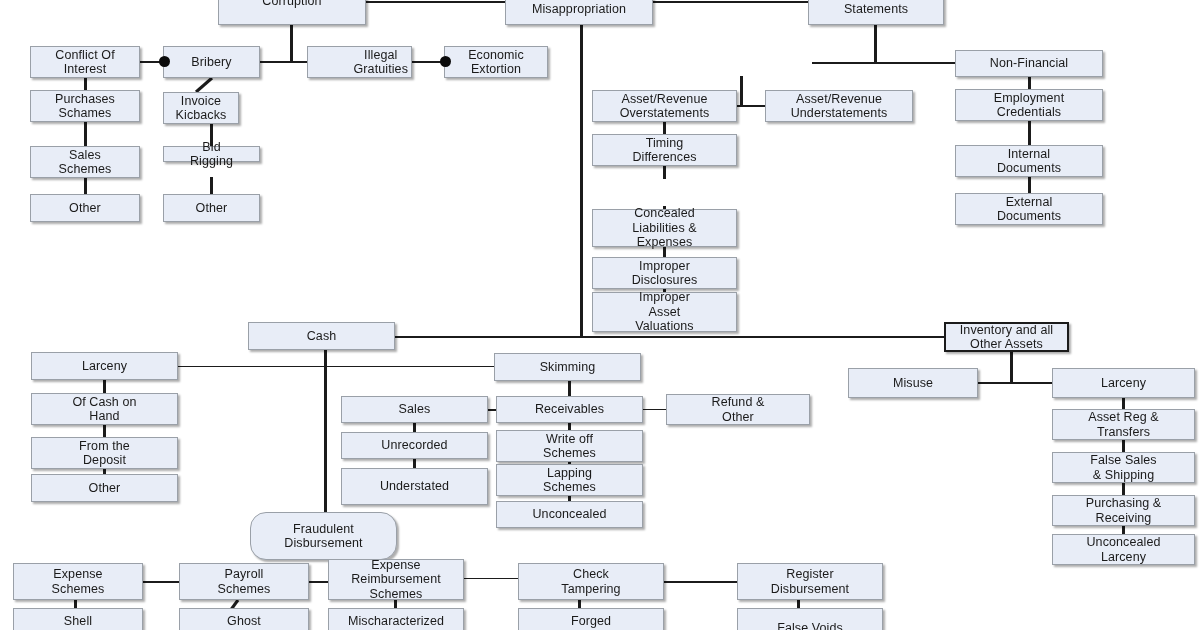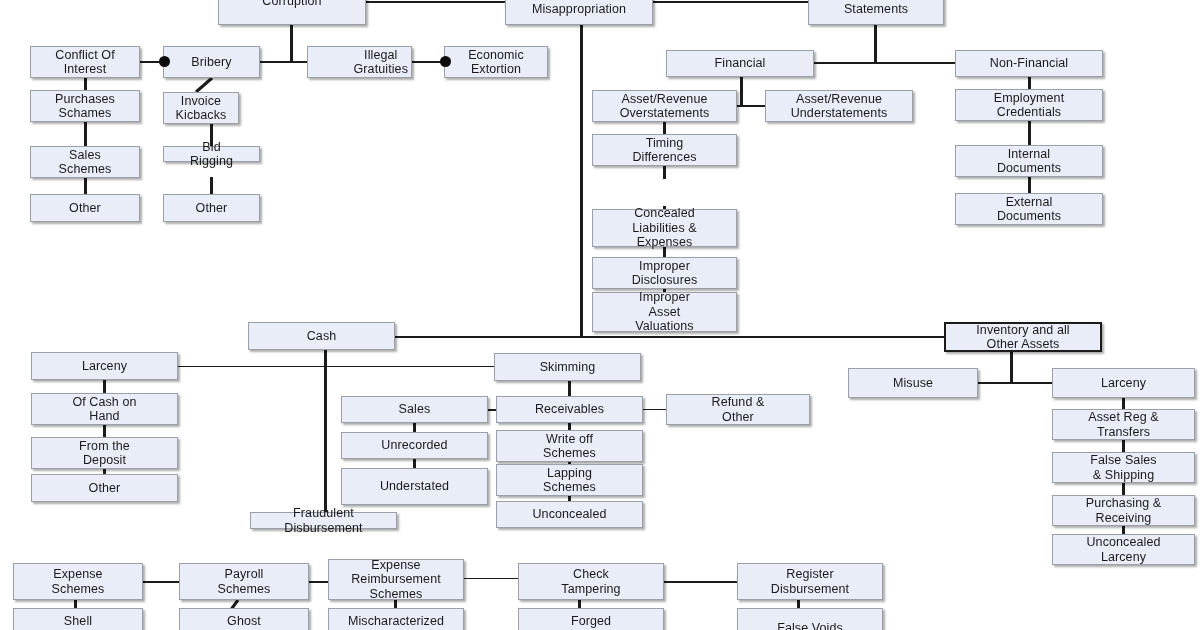--- a/index.html
+++ b/index.html
@@ -165,23 +165,20 @@
       <span class="lbl">Invoice
 Kicbacks</span>
     </div>
     <div class="node" style="left: 163px; top: 146px; width: 97px; height: 16px;">
       <span class="lbl">Bid
 Rigging</span>
     </div>
     <div class="node" style="left: 163px; top: 194px; width: 97px; height: 28px;">
       <span class="lbl">Other</span>
     </div>
-    <div class="node" style="left: 666px; top: 50px; width: 148px; height: 27px;">
-      <span class="lbl">Financial</span>
-    </div>
     <div class="node" style="left: 955px; top: 50px; width: 148px; height: 27px;">
       <span class="lbl">Non-Financial</span>
     </div>
     <div class="node" style="left: 592px; top: 90px; width: 145px; height: 32px;">
       <span class="lbl">Asset/Revenue
 Overstatements</span>
     </div>
     <div class="node" style="left: 765px; top: 90px; width: 148px; height: 32px;">
       <span class="lbl">Asset/Revenue
 Understatements</span>
@@ -212,39 +209,39 @@
       <span class="lbl">Internal
 Documents</span>
     </div>
     <div class="node" style="left: 955px; top: 193px; width: 148px; height: 32px;">
       <span class="lbl">External
 Documents</span>
     </div>
     <div class="node" style="left: 248px; top: 322px; width: 147px; height: 28px;">
       <span class="lbl">Cash</span>
     </div>
-    <div class="node thick" style="left: 944px; top: 322px; width: 158px; height: 30px;">
+    <div class="node thick" style="left: 944px; top: 322px; width: 125px; height: 30px;">
       <span class="lbl">Inventory and all
 Other Assets</span>
     </div>
     <div class="node" style="left: 31px; top: 352px; width: 147px; height: 28px;">
       <span class="lbl">Larceny</span>
     </div>
     <div class="node" style="left: 31px; top: 393px; width: 147px; height: 32px;">
       <span class="lbl">Of Cash on
 Hand</span>
     </div>
     <div class="node" style="left: 31px; top: 437px; width: 147px; height: 32px;">
       <span class="lbl">From the
 Deposit</span>
     </div>
     <div class="node" style="left: 31px; top: 474px; width: 147px; height: 28px;">
       <span class="lbl">Other</span>
     </div>
-    <div class="node" style="left: 250px; top: 512px; width: 147px; height: 17px;">
+    <div class="node" style="left: 250px; top: 512px; width: 147px; height: 48px; border-radius: 16px;">
       <span class="lbl">Fraudulent
 Disbursement</span>
     </div>
     <div class="node" style="left: 494px; top: 353px; width: 147px; height: 28px;">
       <span class="lbl">Skimming</span>
     </div>
     <div class="node" style="left: 341px; top: 396px; width: 147px; height: 27px;">
       <span class="lbl">Sales</span>
     </div>
     <div class="node" style="left: 496px; top: 396px; width: 147px; height: 27px;">

